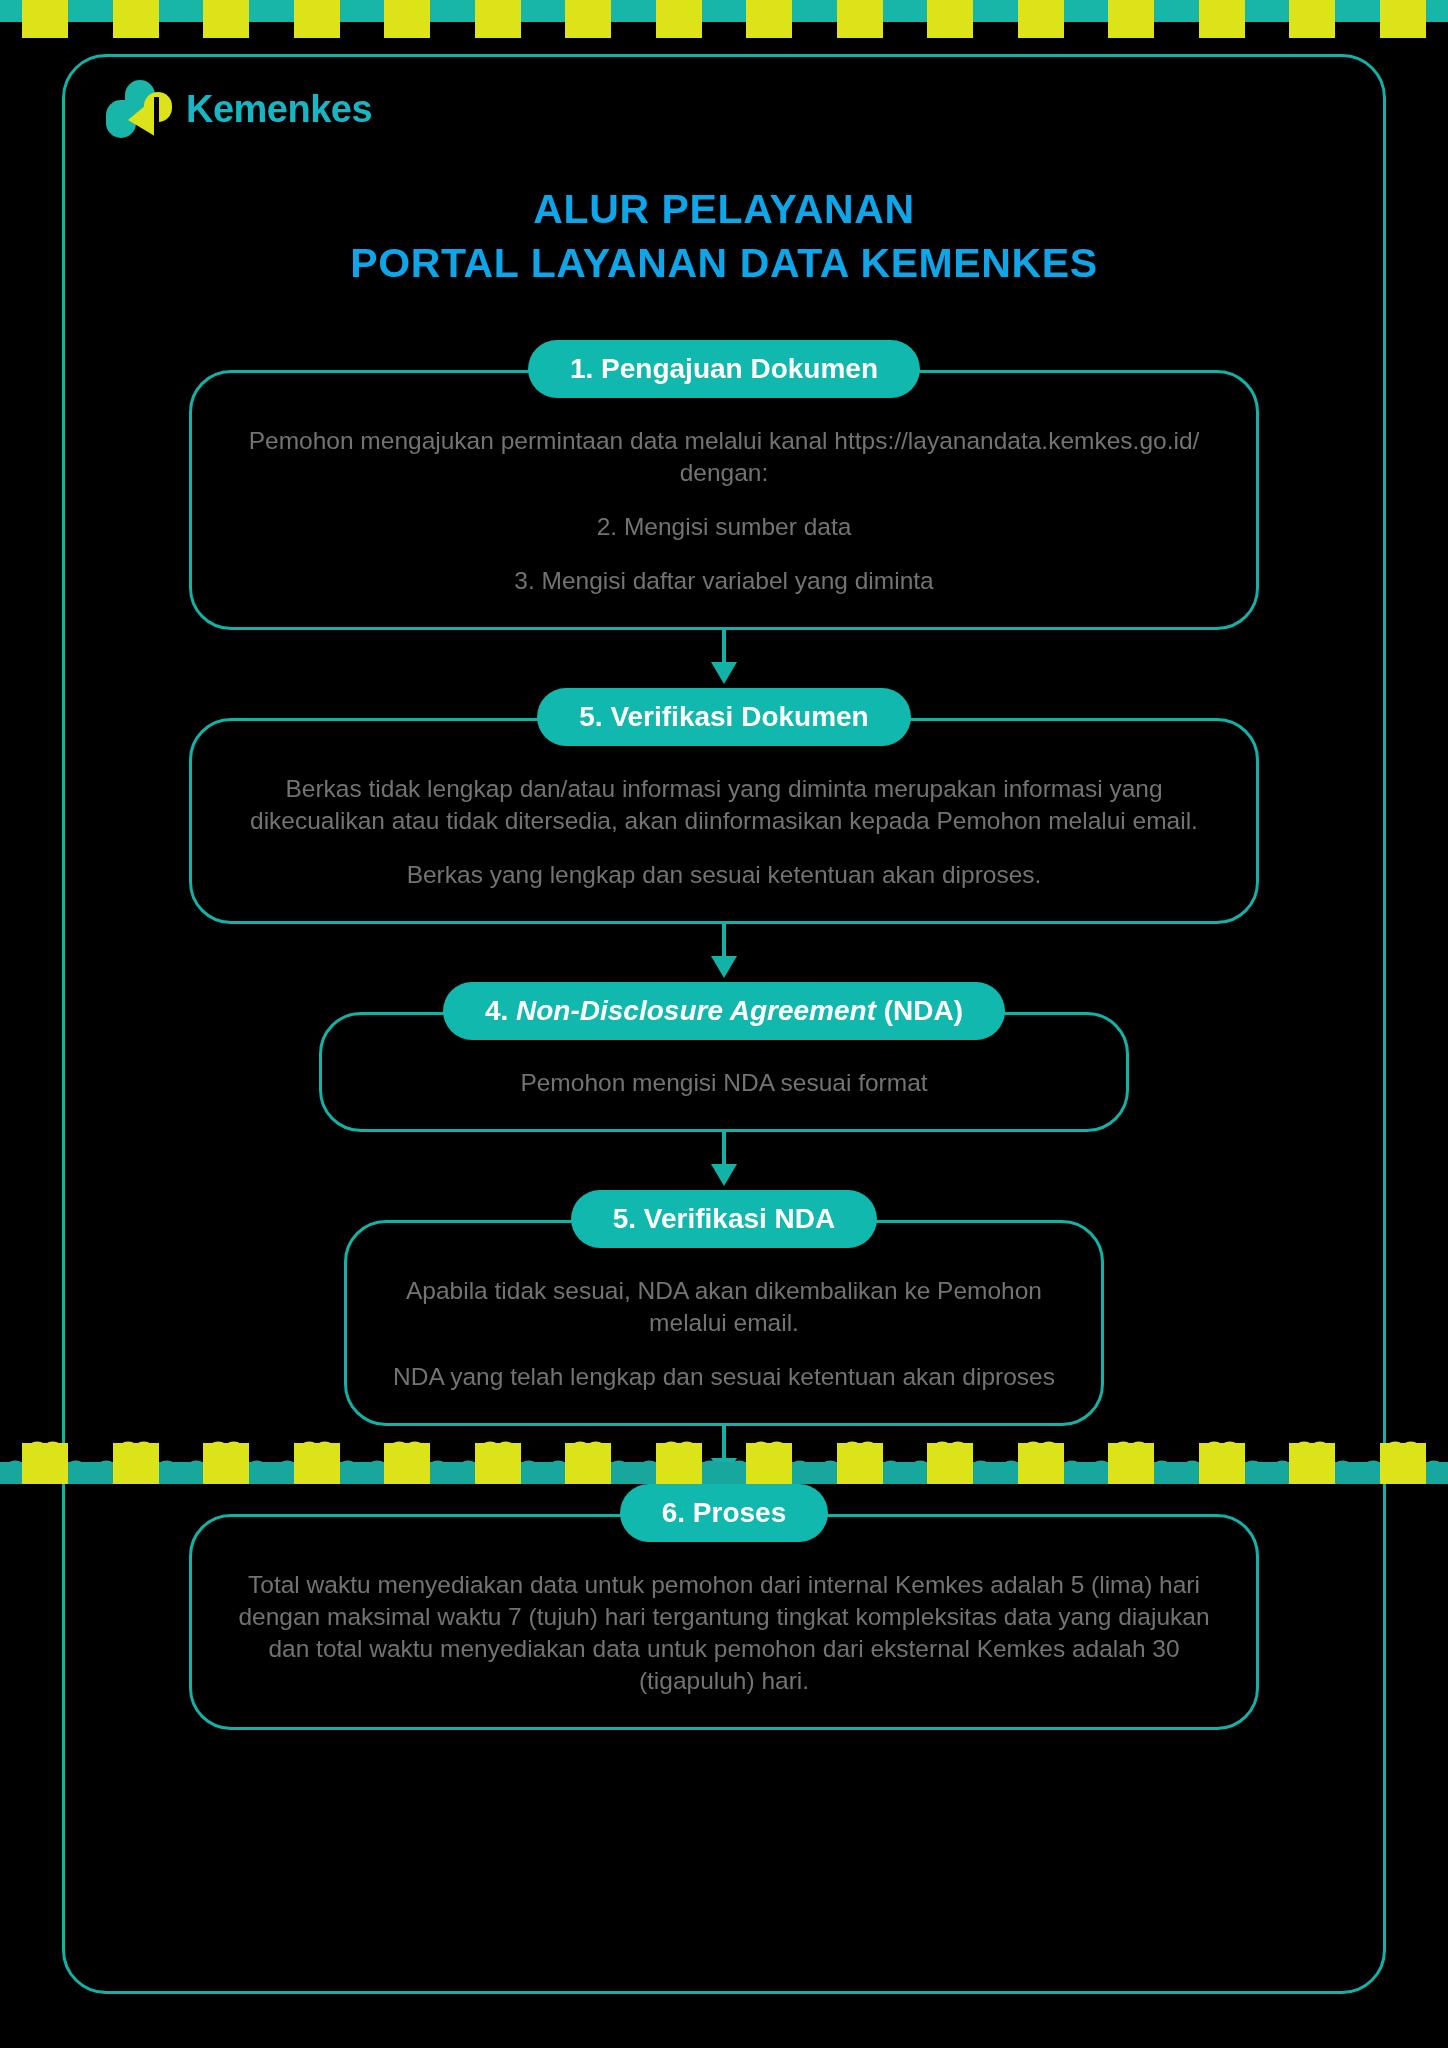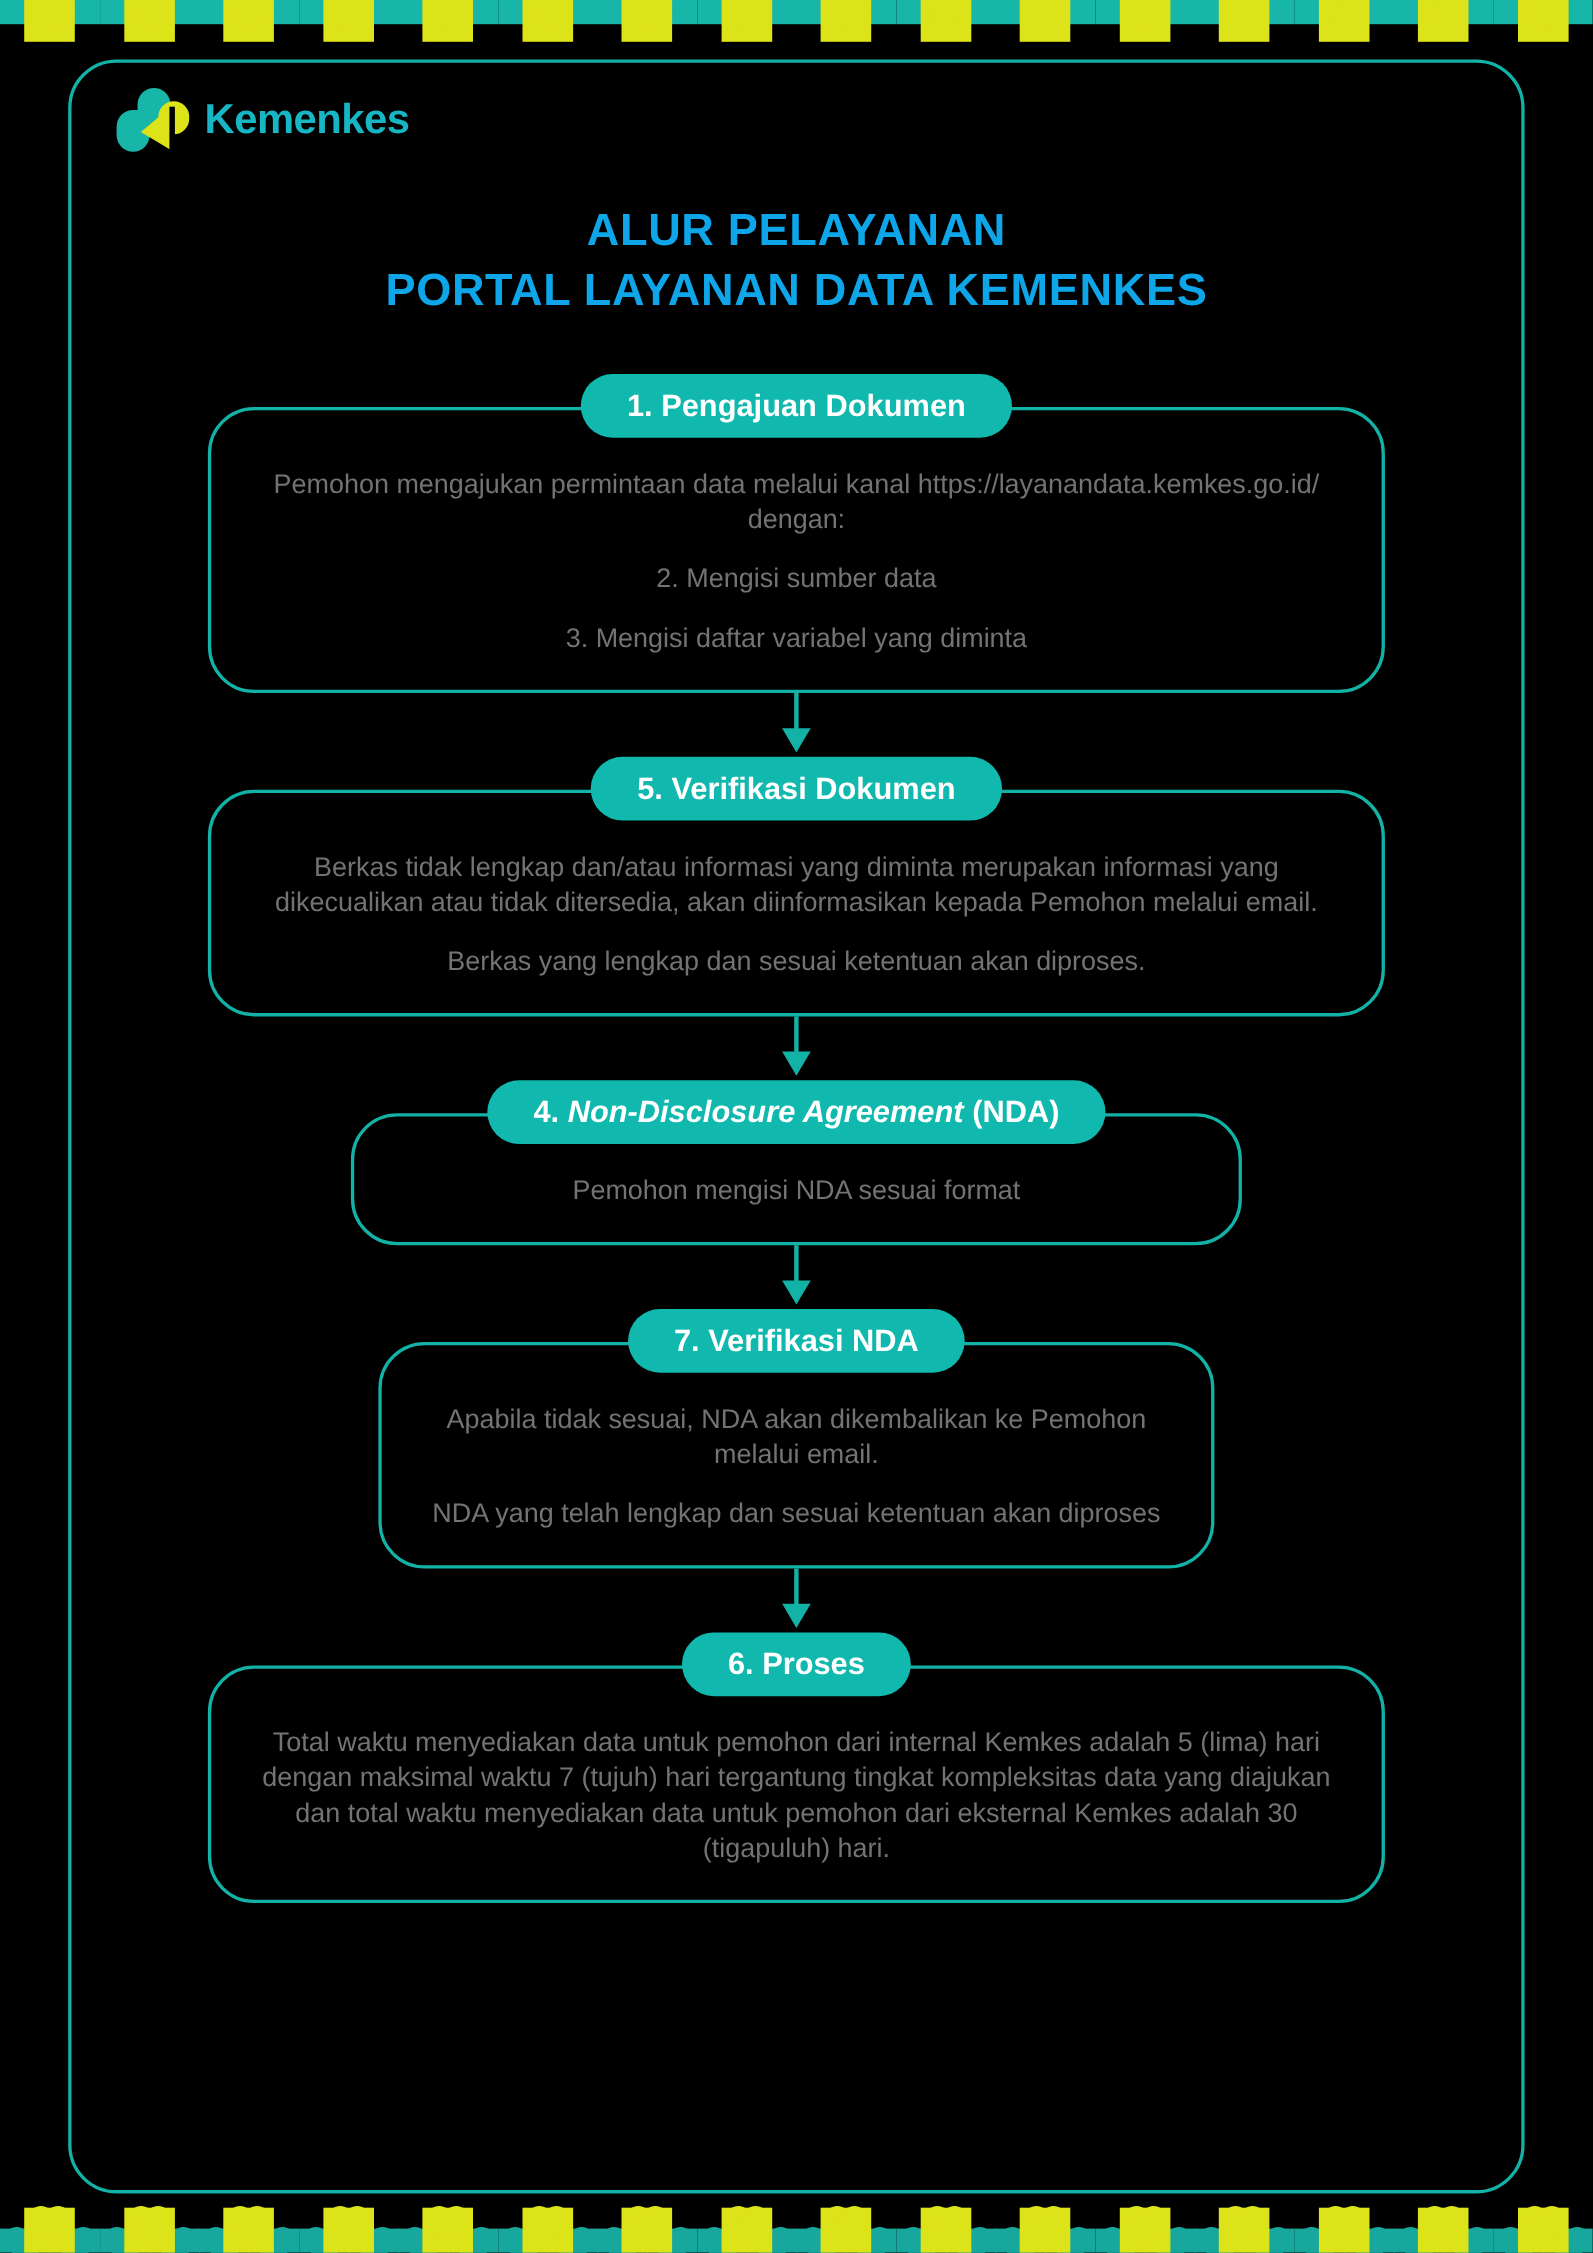--- a/index.html
+++ b/index.html
@@ -8,21 +8,21 @@
     width: 1448px;
     height: 2048px;
     background: #000000;
     font-family: "Liberation Sans", sans-serif;
     overflow: hidden;
   }
 
   #poster {
     position: relative;
     width: 1448px;
-    height: 2048px;
+    height: 1484px;
     background: #000000;
   }
 
   
   .heart-border {
     position: absolute;
     left: 0;
     width: 1448px;
     height: 46px;
     overflow: hidden;
@@ -364,21 +364,21 @@
         <p>Pemohon mengisi NDA sesuai format</p>
       </div>
     </div>
 
     <div class="connector">
       <span class="shaft"></span>
       <span class="head"></span>
     </div>
 
     <div class="step w5">
-      <div class="step-pill">7. Verifikasi NDA</div>
+      <div class="step-pill">5. Verifikasi NDA</div>
       <div class="step-body">
         <p>Apabila tidak sesuai, NDA akan dikembalikan ke Pemohon melalui email.</p>
         <p>NDA yang telah lengkap dan sesuai ketentuan akan diproses</p>
       </div>
     </div>
 
     <div class="connector">
       <span class="shaft"></span>
       <span class="head"></span>
     </div>

